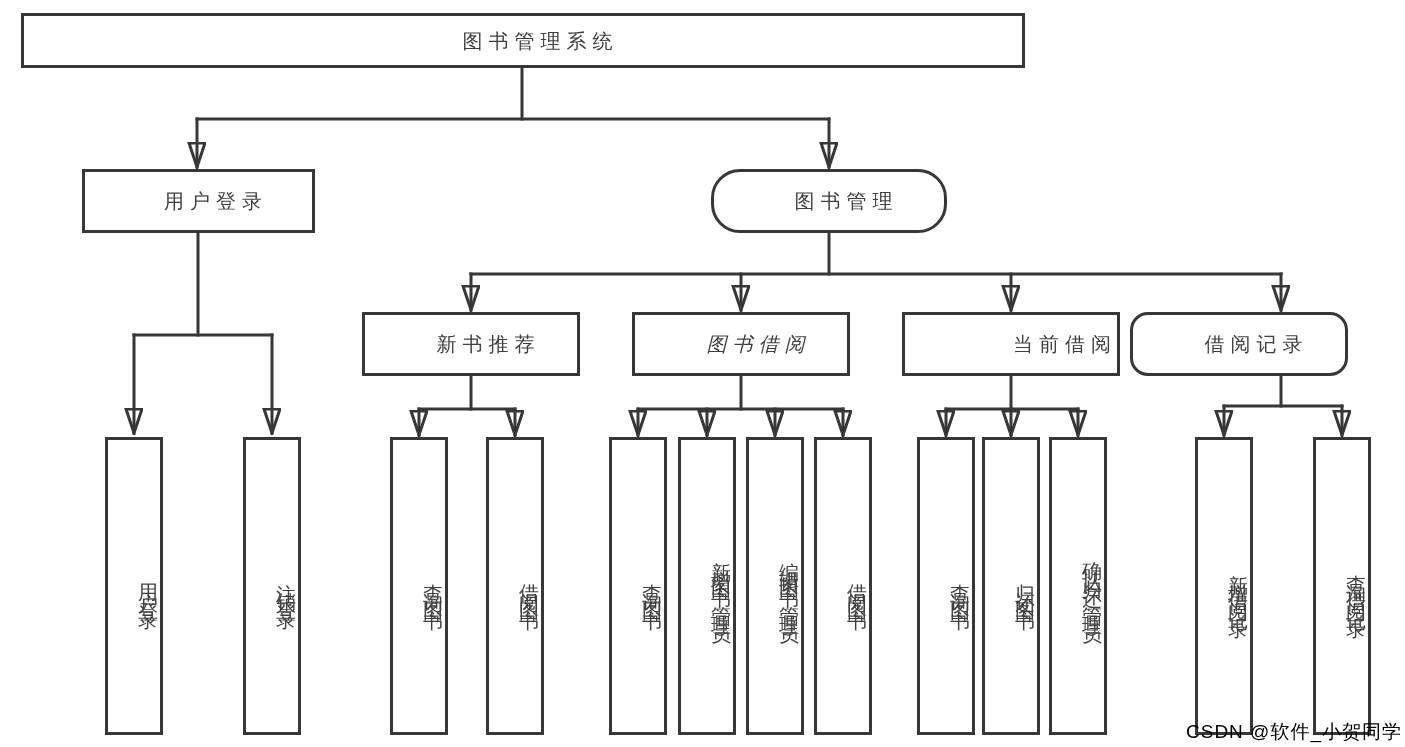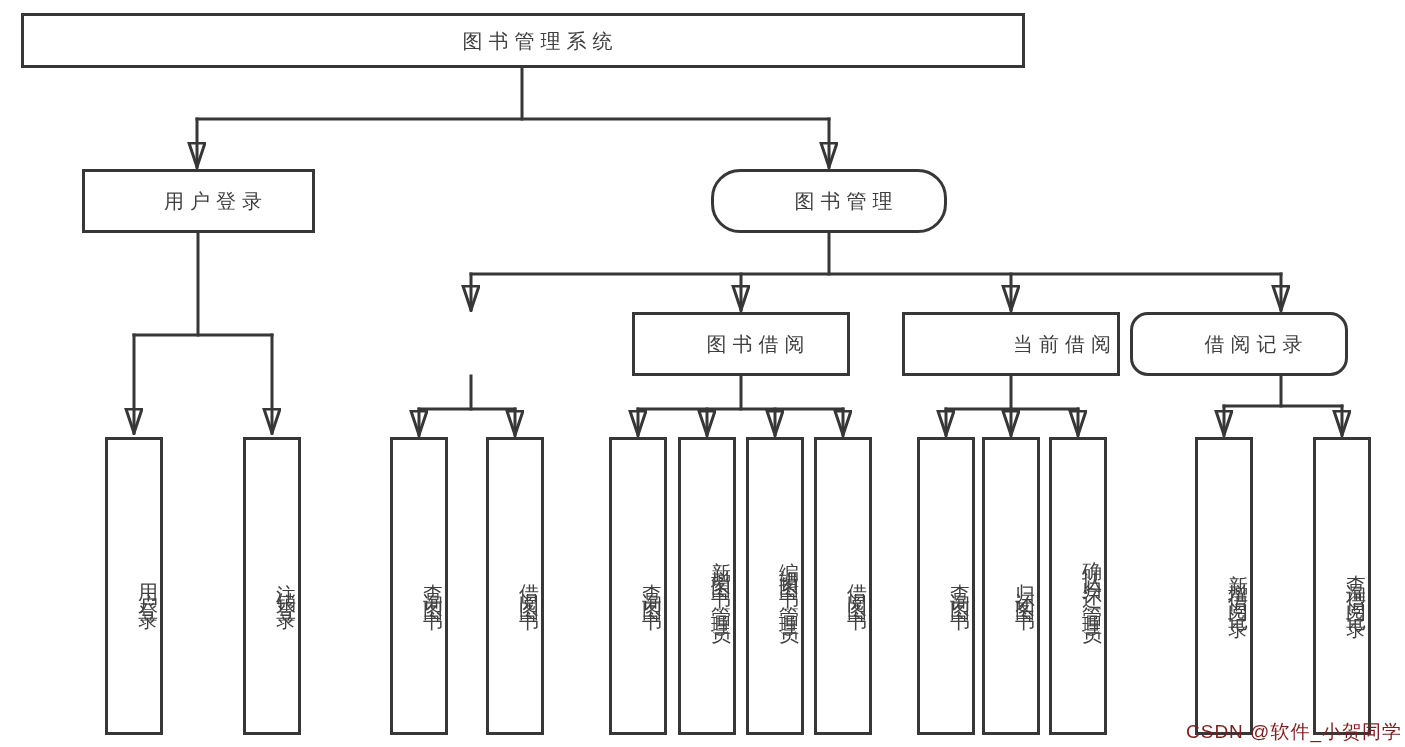--- a/index.html
+++ b/index.html
@@ -40,21 +40,21 @@
     line-height: 1.2;
     white-space: nowrap;
   }
   
   .root-node   { left: 21px;  top: 13px;  width: 1004px; height: 55px; }
   .l2-node     { top: 169px;  height: 64px; }
   .l2-a        { left: 82px;  width: 233px; }
   .l2-b        { left: 711px; width: 236px; border-radius: 29px; }
   .l3-node     { top: 312px;  height: 64px; width: 218px; }
   .l3-0 { left: 362px; }
-  .l3-1 { left: 632px; }
+  .l3-1 { left: 632px; font-style: italic; }
   .l3-2 { left: 902px; justify-content: flex-end; }
   .l3-3 { left: 1130px; border-radius: 18px; }
   .leaf {
     top: 437px;
     width: 58px;
     height: 298px;
   }
   .leaf .label {
     writing-mode: vertical-rl;
     font-size: 20px;
@@ -75,21 +75,21 @@
   .leaf-g4-1 { left: 982px; }
   .leaf-g4-2 { left: 1049px; }
   .leaf-g5-0 { left: 1195px; }
   .leaf-g5-1 { left: 1313px; }
   .watermark {
     position: absolute;
     left: 1186px;
     top: 719px;
     font-size: 19px;
     letter-spacing: 1px;
-    color: #7f1d1d;
+    color: #000000;
     white-space: nowrap;
     z-index: 5;
   }
 </style>
 </head>
 <body>
 
 <div class="stage">
 
   <svg class="connector-layer" viewBox="0 0 1405 747" xmlns="http://www.w3.org/2000/svg">
@@ -144,20 +144,23 @@
     <span class="label">图书管理系统</span>
   </div>
 
   <div class="node l2-node l2-a">
     <span class="label">用户登录</span>
   </div>
   <div class="node l2-node l2-b">
     <span class="label">图书管理</span>
   </div>
 
+  <div class="node l3-node l3-0">
+    <span class="label">新书推荐</span>
+  </div>
   <div class="node l3-node l3-1">
     <span class="label">图书借阅</span>
   </div>
   <div class="node l3-node l3-2">
     <span class="label">当前借阅</span>
   </div>
   <div class="node l3-node l3-3">
     <span class="label">借阅记录</span>
   </div>
 

